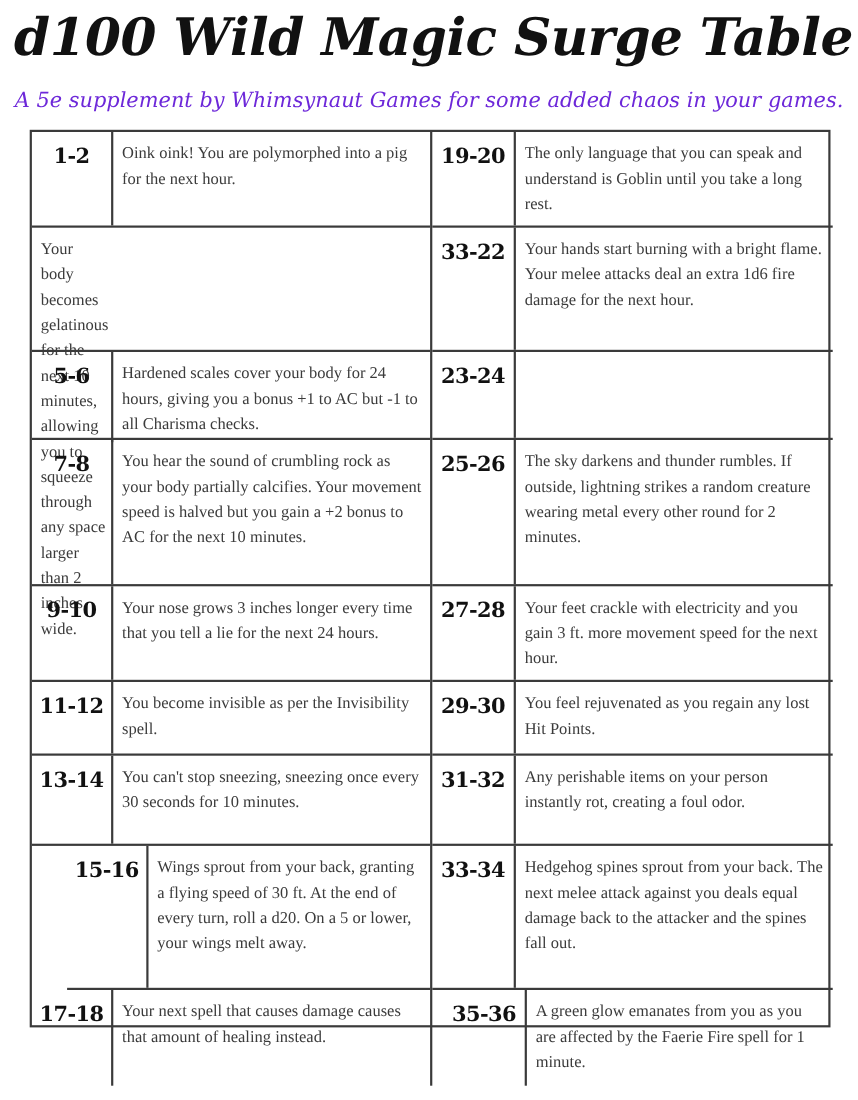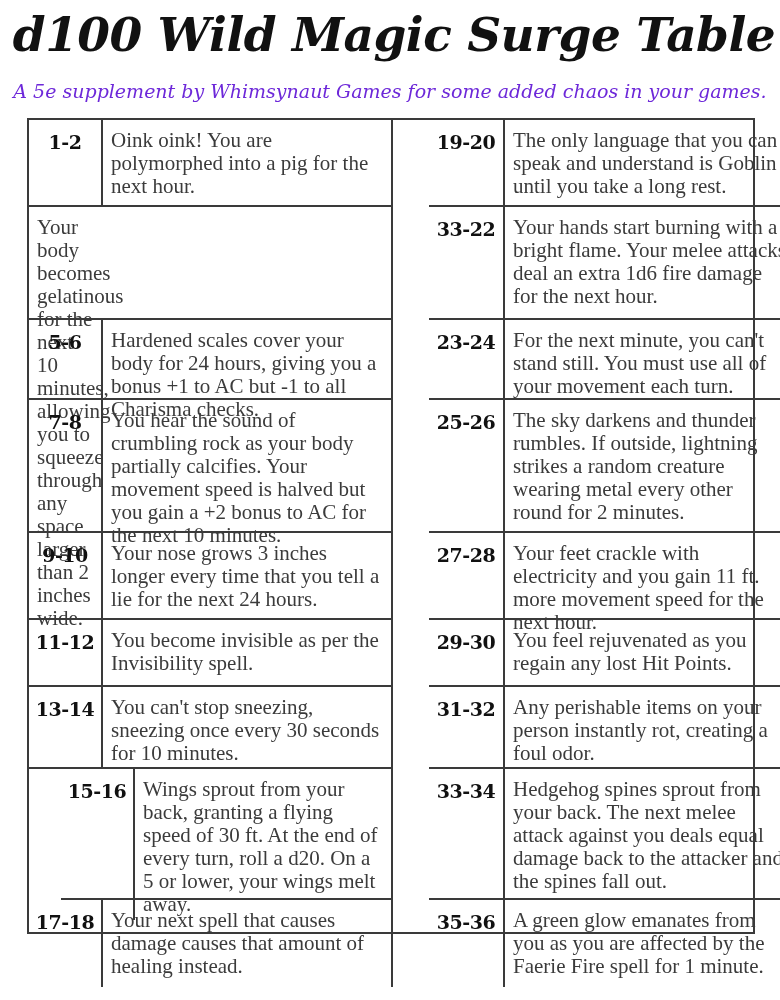--- a/index.html
+++ b/index.html
@@ -43,21 +43,20 @@
     .table-wrap {
       position: absolute;
       left: 27px;
       top: 118px;
       width: 728px;
       height: 816px;
       border: 2px solid #3a3a3a;
       box-sizing: border-box;
       display: grid;
       grid-template-columns: 364px 364px;
-      gap: 36px;
     }
     .col {
       display: flex;
       flex-direction: column;
     }
     .col.left {
       border-right: 2px solid #3a3a3a;
     }
     .row {
       display: grid;
@@ -76,21 +75,21 @@
       text-align: center;
       font-family: "DejaVu Serif", serif;
       font-weight: bold;
       font-size: 19px;
       padding-top: 11px;
       color: #111111;
       letter-spacing: -0.5px;
     }
     .effect {
       font-family: "Liberation Serif", serif;
-      font-size: 21px;
+      font-size: 15px;
       line-height: 23px;
       color: #3b3b3b;
       padding: 9px 6px 4px 8px;
     }
   </style>
 </head>
 <body>
 
 <div class="title">d100 Wild Magic Surge Table</div>
 <div class="subtitle">A 5e supplement by Whimsynaut Games for some added chaos in your games.</div>
@@ -138,40 +137,39 @@
     <div class="row" style="height: 87px;">
       <div class="roll">19-20</div>
       <div class="effect">The only language that you can speak and understand is Goblin until you take a long rest.</div>
     </div>
     <div class="row" style="height: 113px;">
       <div class="roll">33-22</div>
       <div class="effect">Your hands start burning with a bright flame. Your melee attacks deal an extra 1d6 fire damage for the next hour.</div>
     </div>
     <div class="row" style="height: 80px;">
       <div class="roll">23-24</div>
-      <div class="effect">For the next minute, you can't stand still. You must use all of your movement each turn.</div>
     </div>
     <div class="row" style="height: 133px;">
       <div class="roll">25-26</div>
       <div class="effect">The sky darkens and thunder rumbles. If outside, lightning strikes a random creature wearing metal every other round for 2 minutes.</div>
     </div>
     <div class="row" style="height: 87px;">
       <div class="roll">27-28</div>
-      <div class="effect">Your feet crackle with electricity and you gain 11 ft. more movement speed for the next hour.</div>
+      <div class="effect">Your feet crackle with electricity and you gain 3 ft. more movement speed for the next hour.</div>
     </div>
     <div class="row" style="height: 67px;">
       <div class="roll">29-30</div>
       <div class="effect">You feel rejuvenated as you regain any lost Hit Points.</div>
     </div>
     <div class="row" style="height: 82px;">
       <div class="roll">31-32</div>
       <div class="effect">Any perishable items on your person instantly rot, creating a foul odor.</div>
     </div>
     <div class="row" style="height: 131px;">
       <div class="roll">33-34</div>
       <div class="effect">Hedgehog spines sprout from your back. The next melee attack against you deals equal damage back to the attacker and the spines fall out.</div>
     </div>
-    <div class="row" style="height: 87px;">
+    <div class="row" style="height: 87px; padding-left: 10px;">
       <div class="roll">35-36</div>
       <div class="effect">A green glow emanates from you as you are affected by the Faerie Fire spell for 1 minute.</div>
     </div>
   </div>
 </div>
 
 </body></html>

